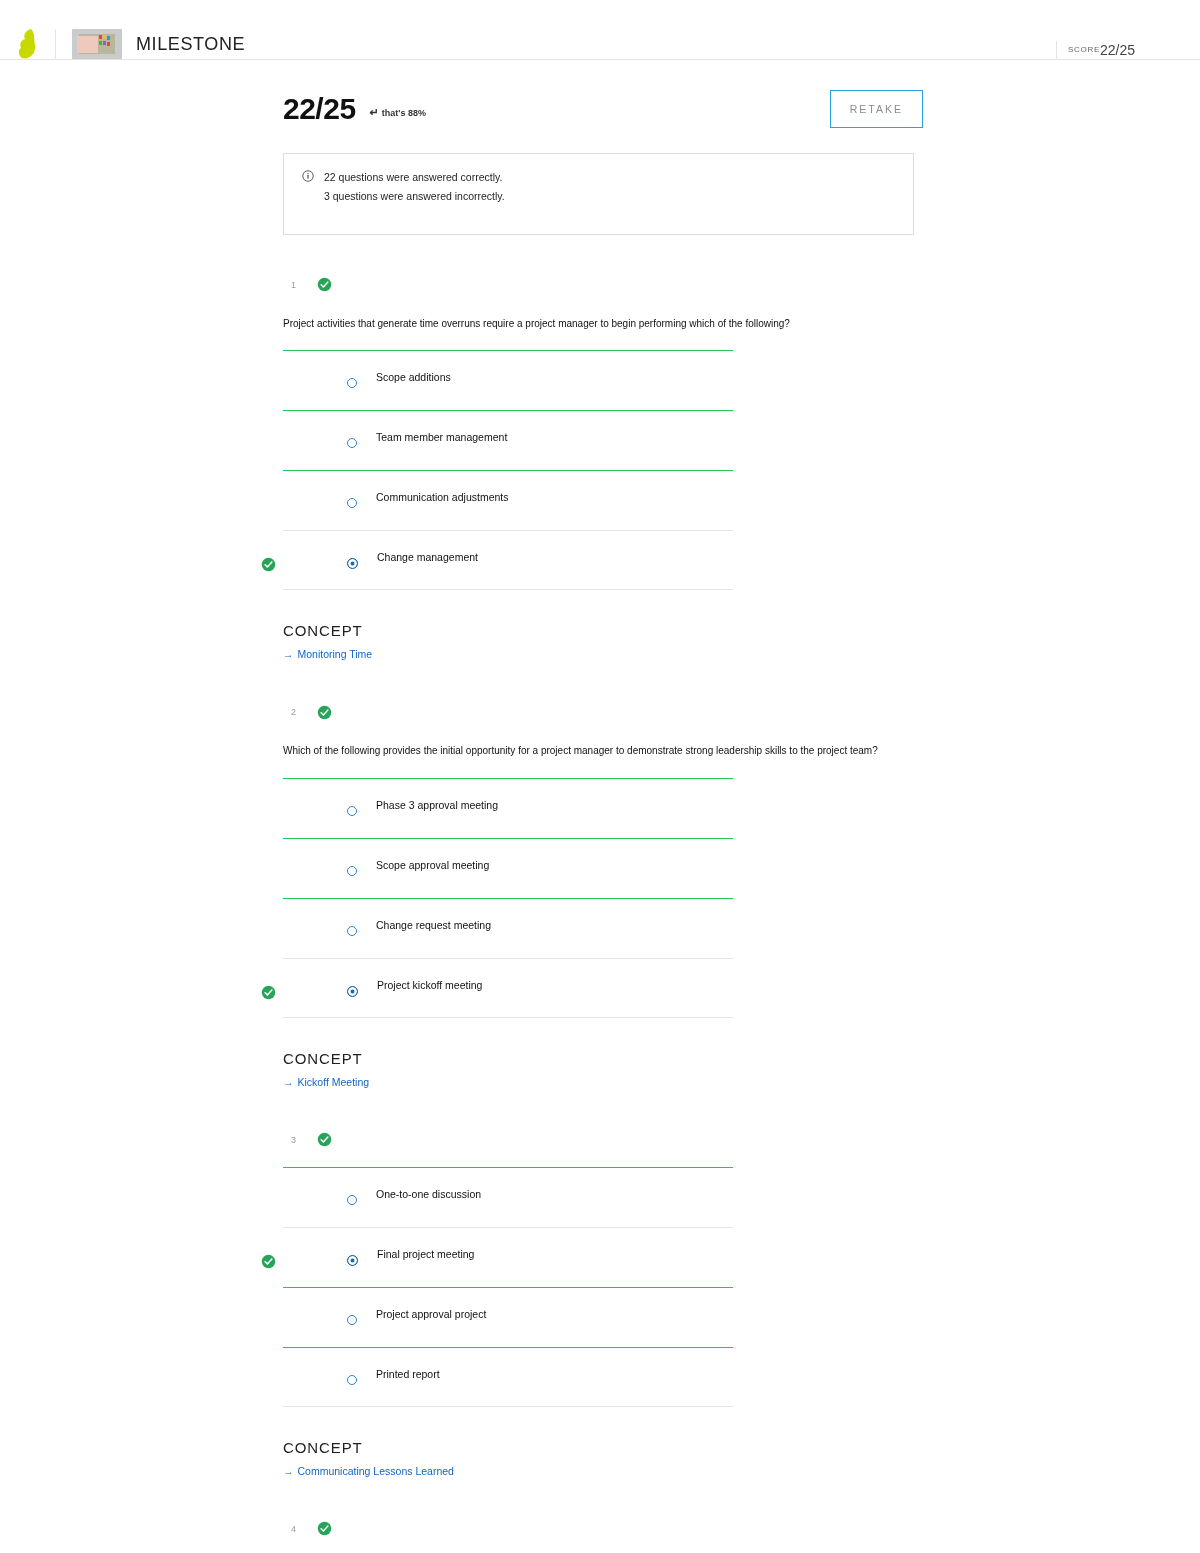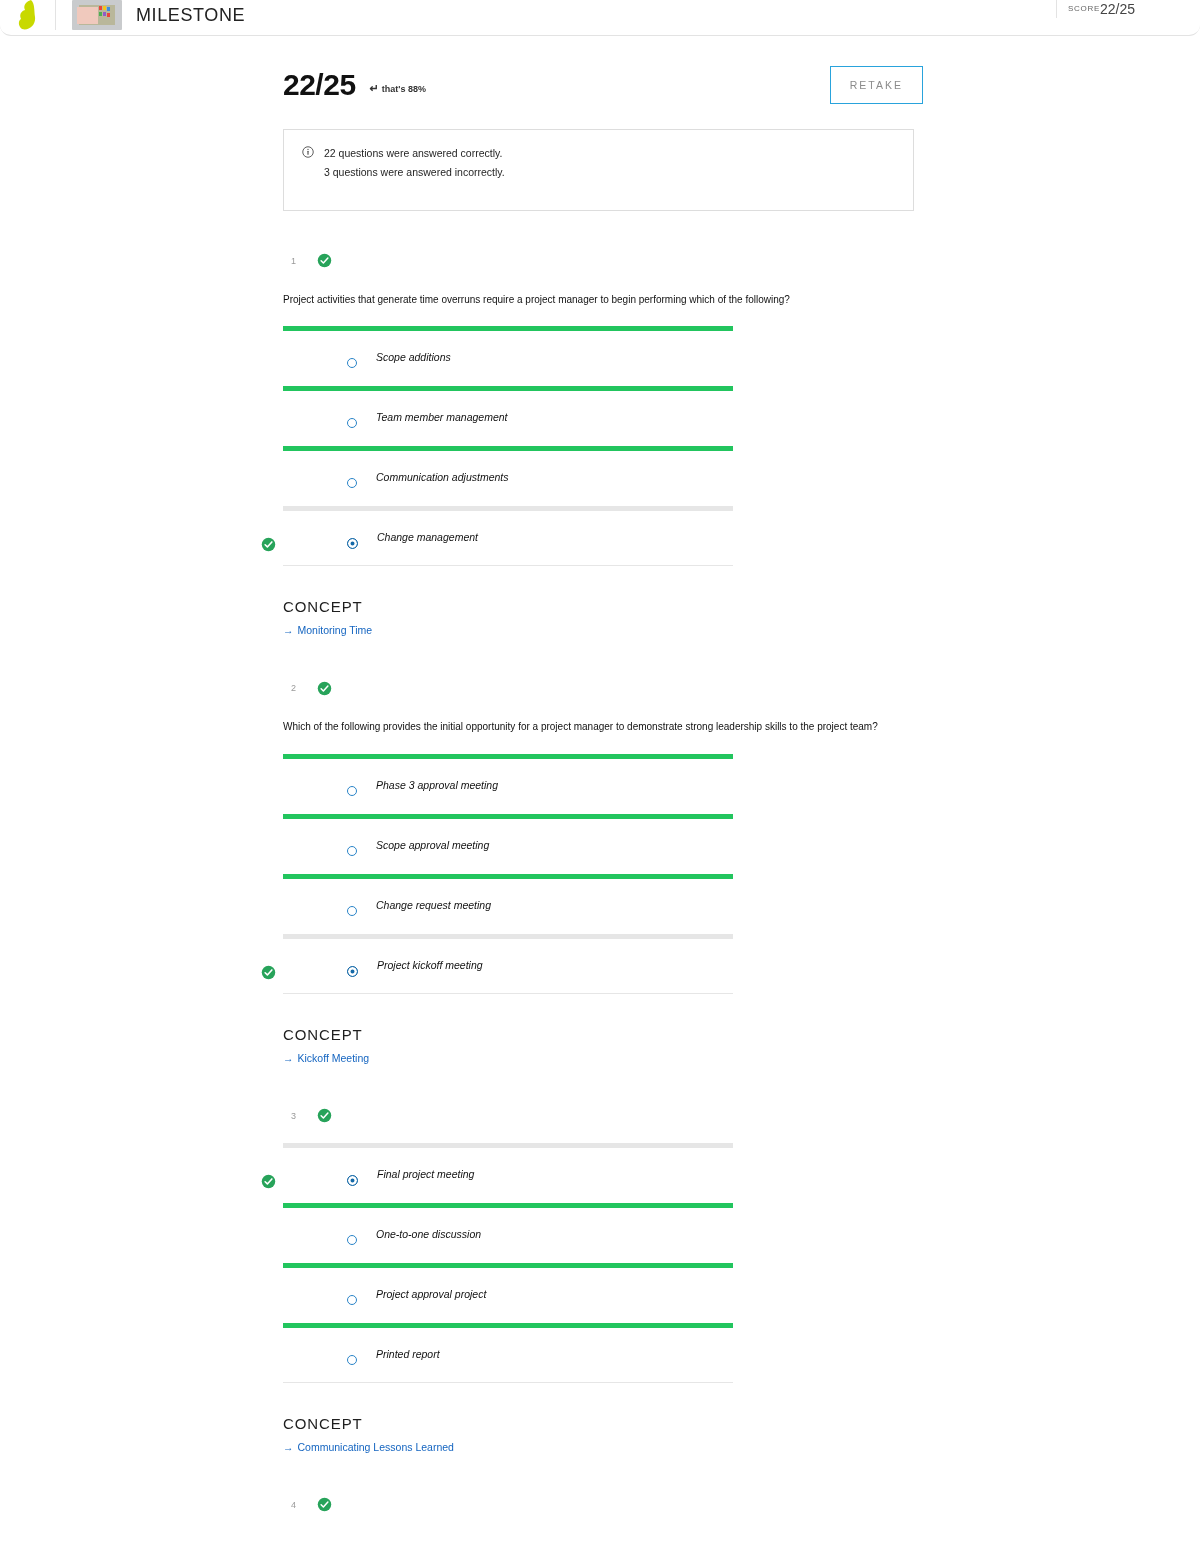--- a/index.html
+++ b/index.html
@@ -6,25 +6,24 @@
   html, body {
     margin: 0; padding: 0;
     background: #ffffff;
     font-family: "Liberation Sans", sans-serif;
     color: #1a1a1a;
   }
   .page { width: 1200px; min-height: 1553px; position: relative; background:#fff; overflow:hidden; }
 
   
   .topbar {
-    height: 36px; width: 100%;
+    height: 60px; width: 100%;
     border-bottom: 1px solid #e3e3e3;
-    display: flex; align-items: flex-start;
+    display: flex; align-items: flex-end;
     background: #fff;
-    border-radius: 11px;
   }
   .logo-cell {
     width: 56px; display: flex; align-items: center; justify-content: center;
     border-right: 1px solid #e3e3e3;
   }
   .logo-mark { width: 22px; height: 30px; }
   .thumb-cell {
     display: flex; align-items: center; padding-left: 16px; gap: 14px;
     border-right: none;
   }
@@ -92,23 +91,22 @@
   .q-head { display:flex; align-items:center; gap: 16px; padding-left: 8px; height: 20px; }
   .q-num { font-size: 9px; color: #9a9a9a; width: 10px; }
   .status-icon { width: 15px; height: 15px; }
   .q-text {
     margin-top: 20px; font-size: 10px; line-height: 1.85; color:#111;
     max-width: 620px;
   }
   .options { margin-top: 17px; margin-left: 0px; }
   .option-row {
     position: relative; display: flex; align-items: flex-start;
-    border-top: 5px solid #22c55e;
+    border-top: 1px solid #22c55e;
     height: 60px;
-    font-style: italic;
   }
   .option-row:last-child { border-bottom: 1px solid #e6e6e6; justify-content: flex-end; }
   .option-row.correct { border-top-color: #e6e6e6; }
   .opt-left-marker {
     position: absolute; left: -22px; top: 26px;
     width: 15px; height: 15px;
   }
   .radio {
     width: 10px; height: 10px; border-radius: 50%;
     border: 1.5px solid #2a84c8; background: #fff;
@@ -296,37 +294,37 @@
 
   <div class="question">
     <div class="q-head">
       <span class="q-num">3</span>
       <svg class="status-icon" viewBox="0 0 16 16">
         <circle cx="8" cy="8" r="7.2" fill="#27a35a"></circle>
         <path d="M4.4 8.3 L6.8 10.6 L11.6 5.3" fill="none" stroke="#ffffff" stroke-width="1.6" stroke-linecap="round" stroke-linejoin="round"></path>
       </svg>
     </div>
     <div class="options opt-wrap">
+  <div class="option-row">
+    <div class="opt-inner">
+      <span class="radio"></span>
+      <span class="opt-label">One-to-one discussion</span>
+    </div>
+  </div>
+
   <div class="option-row correct">
     <div class="opt-inner">
       <span class="radio sel"></span>
       <span class="opt-label">Final project meeting</span>
     </div>
   <svg viewBox="0 0 16 16" class="opt-left-marker">
                 <circle cx="8" cy="8" r="7.2" fill="#27a35a"></circle>
                 <path d="M4.4 8.3 L6.8 10.6 L11.6 5.3" fill="none" stroke="#fff" stroke-width="1.7" stroke-linecap="round" stroke-linejoin="round"></path>
               </svg>
             </div>
-
-  <div class="option-row">
-    <div class="opt-inner">
-      <span class="radio"></span>
-      <span class="opt-label">One-to-one discussion</span>
-    </div>
-  </div>
 
   <div class="option-row">
     <div class="opt-inner">
       <span class="radio"></span>
       <span class="opt-label">Project approval project</span>
     </div>
   </div>
 
   <div class="option-row">
     <div class="opt-inner">

